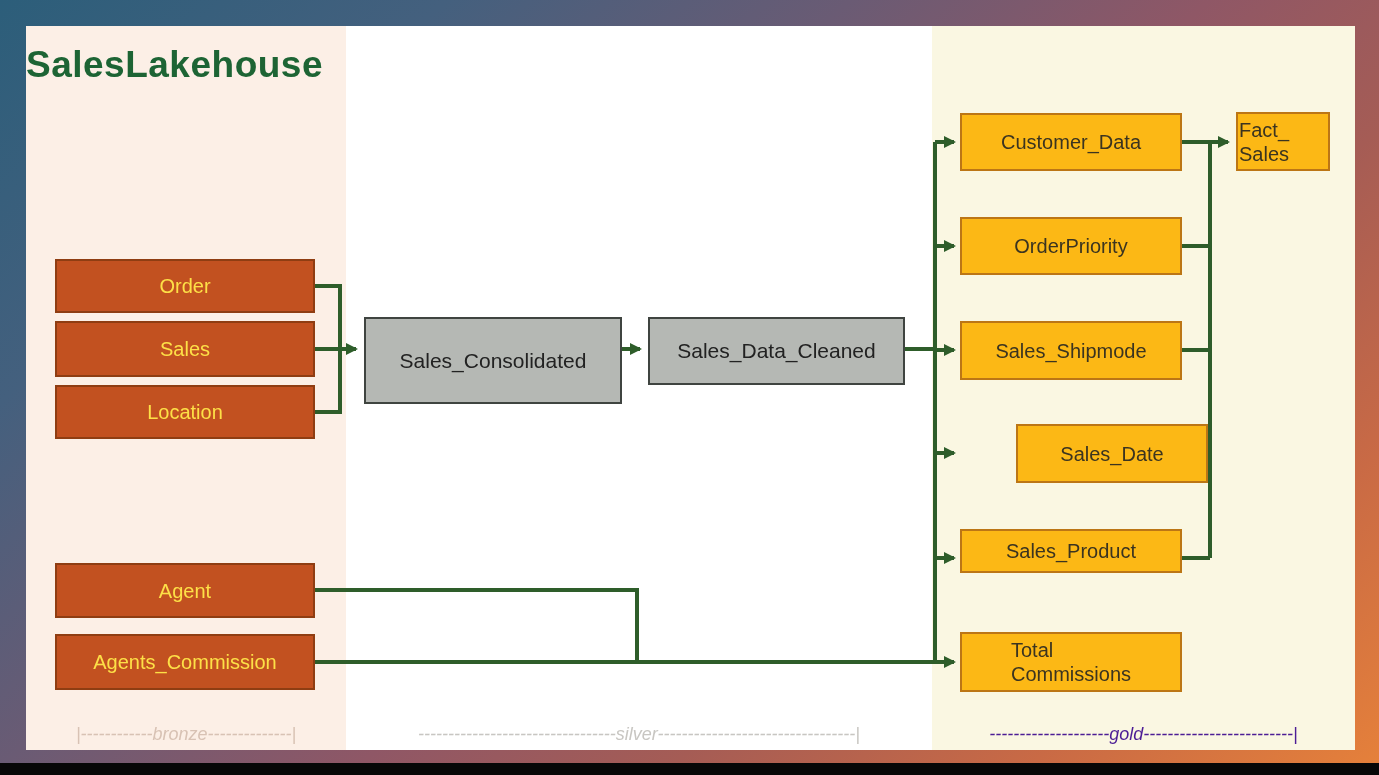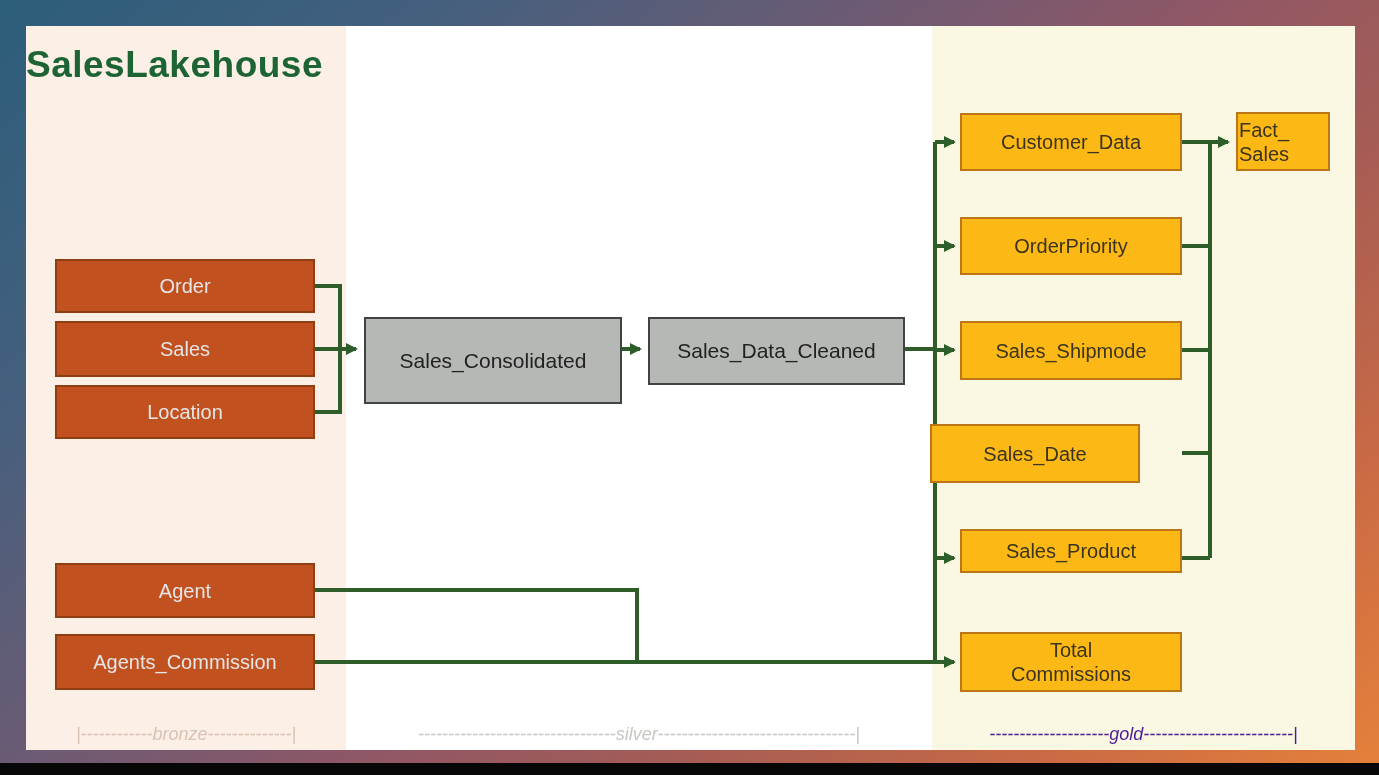--- a/index.html
+++ b/index.html
@@ -22,24 +22,24 @@
   .panel.gold{left:906px;width:423px;background:#faf7e2;}
   .title{
     position:absolute;left:0;top:18px;width:100%;margin:0;
     text-align:left;font-size:37px;font-weight:bold;color:#1d6434;
     letter-spacing:0.5px;
   }
   .connectors{position:absolute;left:0;top:0;pointer-events:none;}
   .node{
     position:absolute;box-sizing:border-box;
     display:flex;align-items:center;justify-content:center;
-    text-align:center;white-space:pre-line;line-height:1.2;
+    text-align:left;white-space:pre-line;line-height:1.2;
   }
   .node.bronze-node{
-    background:#c25120;border:2px solid #8f3d12;color:#e5e5e5;font-size:20px;
+    background:#c25120;border:2px solid #8f3d12;color:#fde047;font-size:20px;
   }
   .node.silver-node{
     background:#b5b8b4;border:2px solid #3f4440;color:#222222;font-size:21px;
   }
   .node.gold-node{
     background:#fcb815;border:2px solid #bc7615;color:#3b3420;font-size:20px;
   }
   .node.fact{justify-content:flex-start;text-align:left;padding-left:1px;}
   .scale-label{
     position:absolute;top:696px;height:24px;
@@ -121,21 +121,21 @@
 
     <div class="node gold-node" style="left:934px;top:87px;width:222px;height:58px">
       <span>Customer_Data</span>
     </div>
     <div class="node gold-node" style="left:934px;top:191px;width:222px;height:58px">
       <span>OrderPriority</span>
     </div>
     <div class="node gold-node" style="left:934px;top:295px;width:222px;height:59px">
       <span>Sales_Shipmode</span>
     </div>
-    <div class="node gold-node" style="left:904px;top:398px;width:210px;height:59px">
+    <div class="node gold-node" style="left:990px;top:398px;width:192px;height:59px">
       <span>Sales_Date</span>
     </div>
     <div class="node gold-node" style="left:934px;top:503px;width:222px;height:44px">
       <span>Sales_Product</span>
     </div>
     <div class="node gold-node" style="left:934px;top:606px;width:222px;height:60px">
       <span>Total
 Commissions</span>
     </div>
     <div class="node gold-node fact" style="left:1210px;top:86px;width:94px;height:59px">

